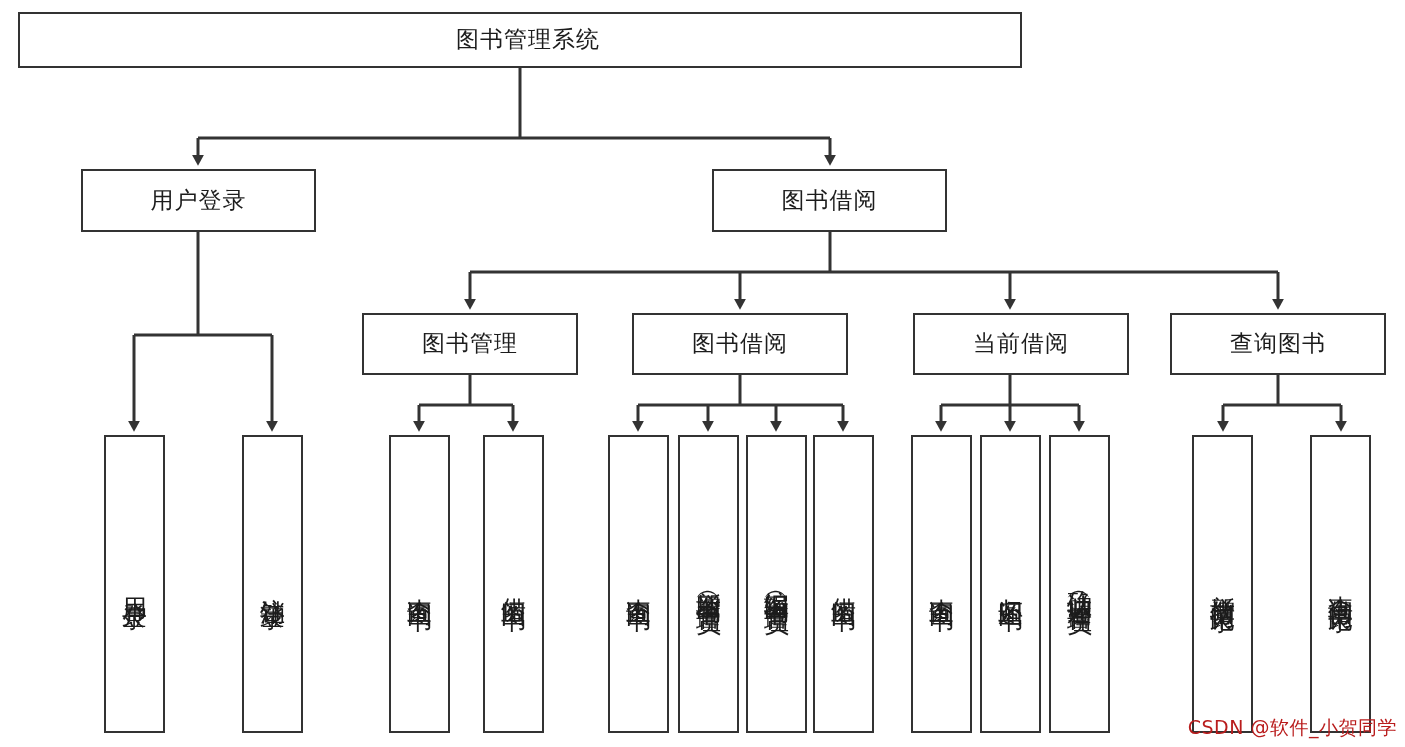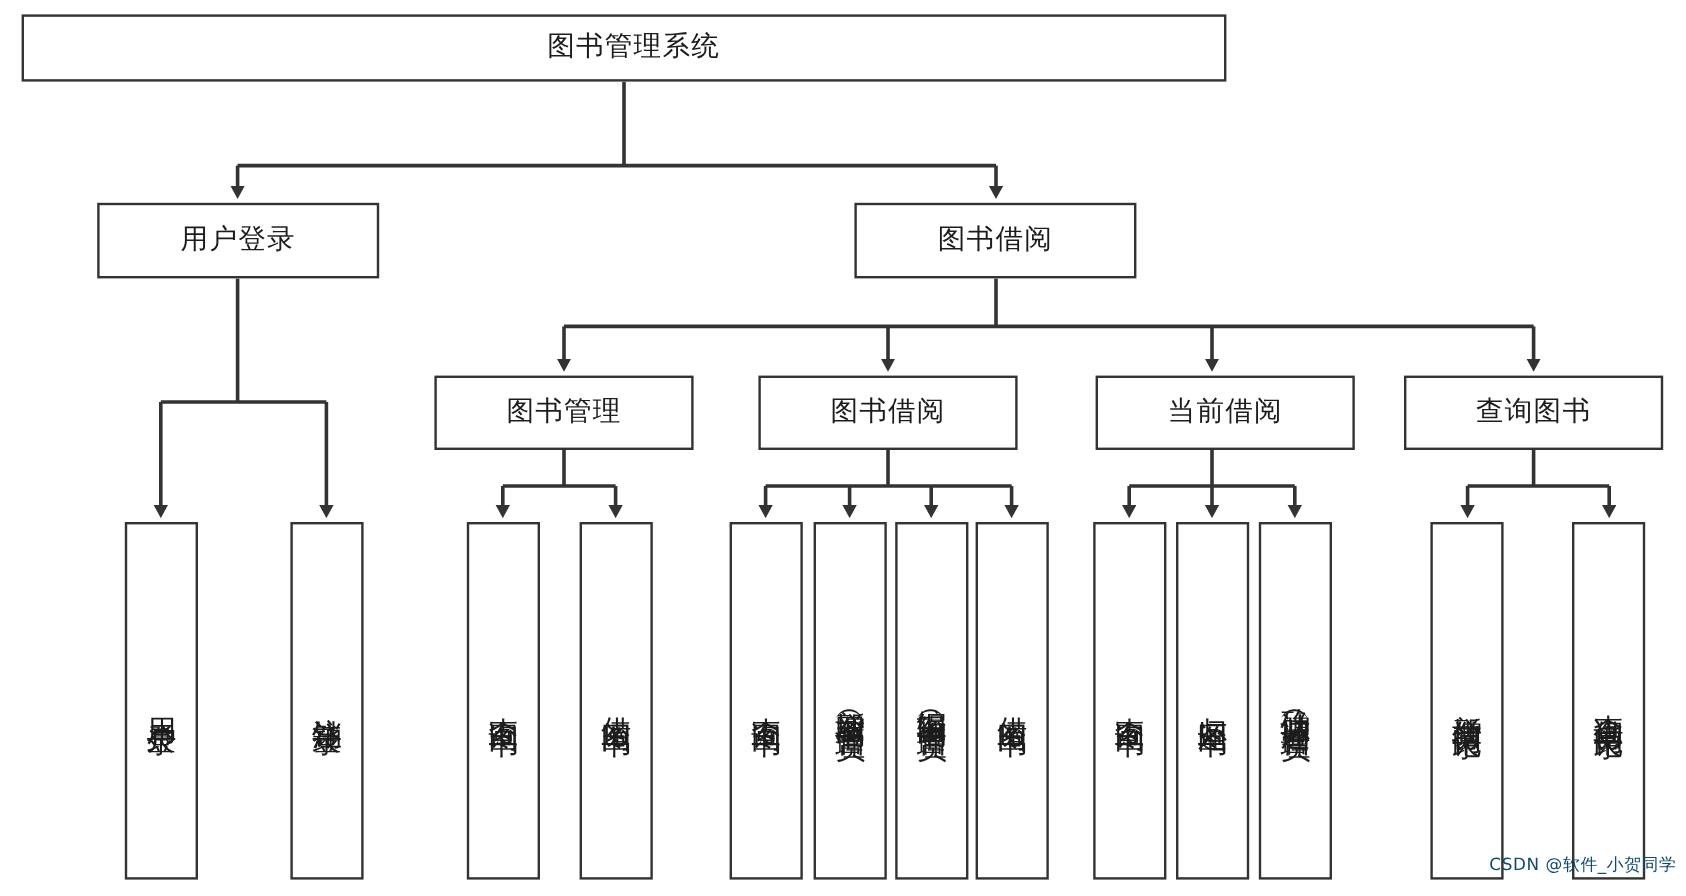--- a/index.html
+++ b/index.html
@@ -58,23 +58,23 @@
     writing-mode: vertical-rl;
     text-orientation: upright;
     font-size: 25px;
     line-height: 1.0;
     letter-spacing: 3px;
     max-height: 100%;
   }
   .watermark {
     position: absolute;
     right: 8px;
-    bottom: 17px;
-    font-size: 14px;
-    color: #0c4a6e;
+    bottom: 6px;
+    font-size: 19px;
+    color: #b91c1c;
     white-space: nowrap;
     letter-spacing: 0.5px;
   }
 </style>
 </head>
 <body>
 
 <div id="stage">
 
   <svg class="edges" viewBox="0 0 1405 747" xmlns="http://www.w3.org/2000/svg">

